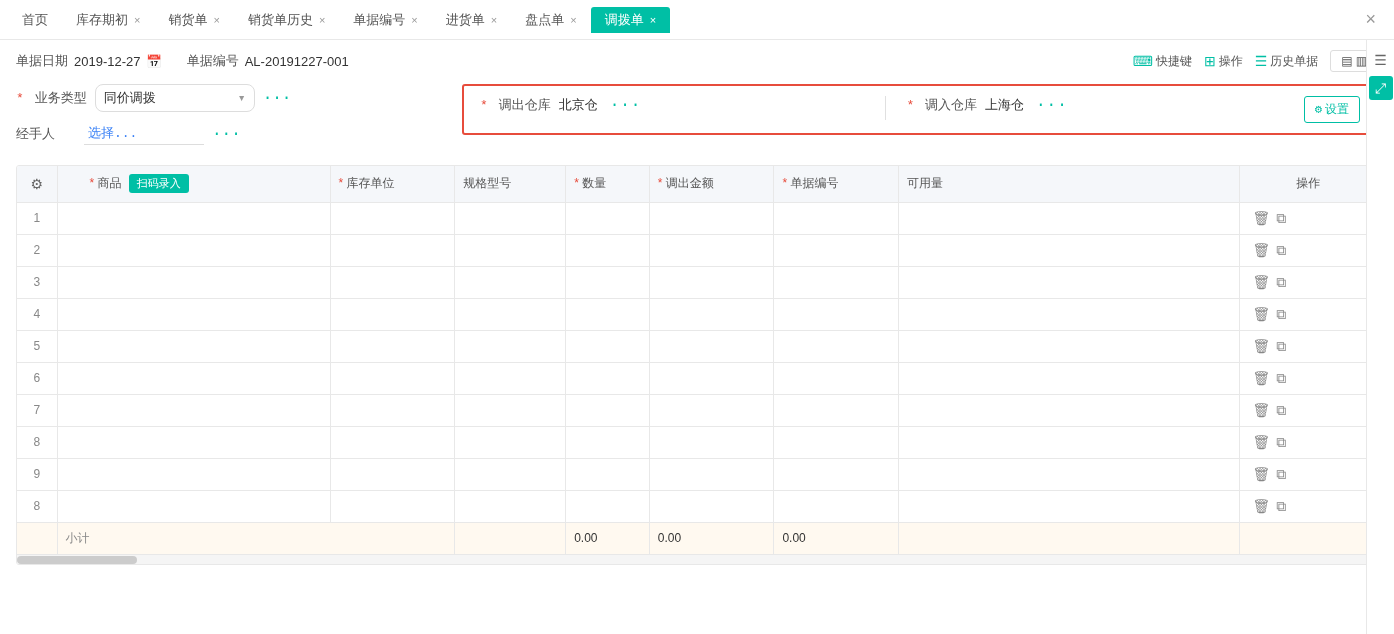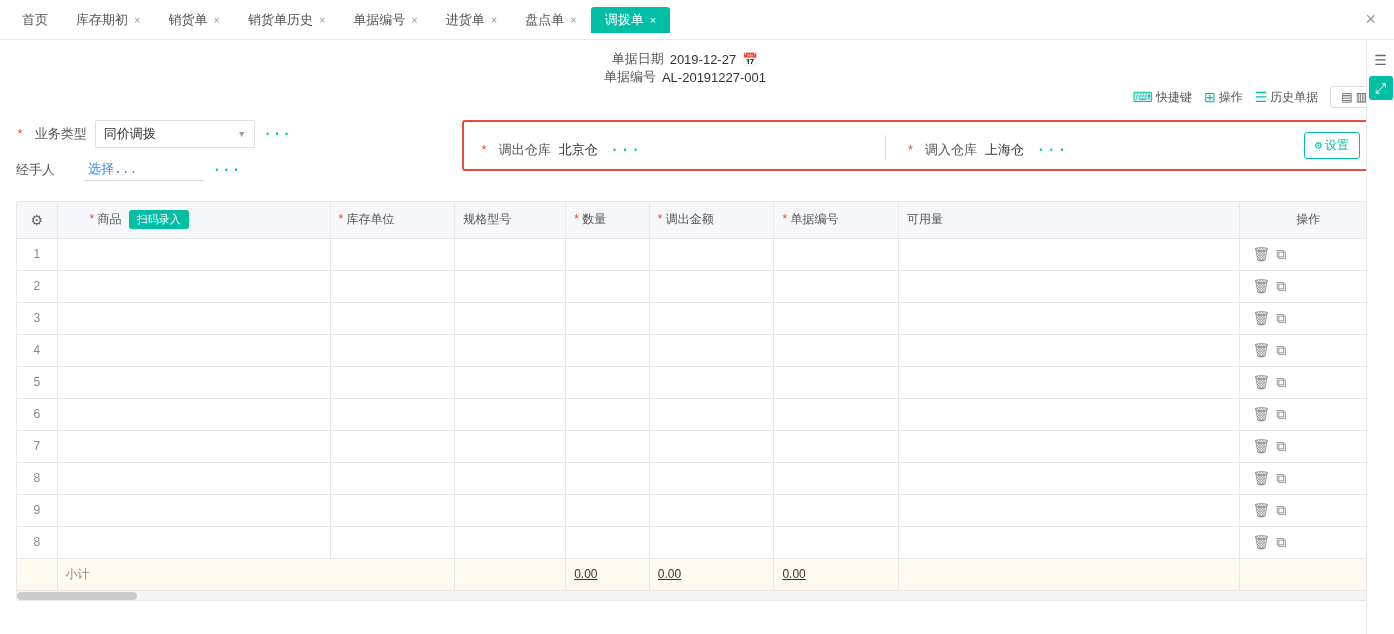--- a/index.html
+++ b/index.html
@@ -44,21 +44,20 @@
       color: #999;
       cursor: pointer;
       padding: 0 10px;
     }
 
     
     .header-row {
       display: flex;
       align-items: center;
       margin-bottom: 12px;
-      flex-direction: column;
     }
     .header-field {
       display: flex;
       align-items: center;
       margin-right: 24px;
       font-size: 13px;
       color: #555;
     }
     .header-field label {
       margin-right: 6px;
@@ -112,40 +111,40 @@
     .form-left {
       width: 430px;
       flex-shrink: 0;
     }
     .form-right {
       flex: 1;
       border: 2px solid #e74c3c;
       border-radius: 3px;
       padding: 10px 16px;
       display: flex;
-      align-items: flex-end;
+      align-items: flex-start;
       margin-left: 16px;
       position: relative;
     }
     .form-field {
       display: flex;
       align-items: center;
       margin-bottom: 10px;
     }
     .form-field label {
       color: #555;
       white-space: nowrap;
       min-width: 60px;
     }
     .required-star { color: #e74c3c; margin-right: 3px; }
     .form-select {
       display: flex;
       align-items: center;
       border: 1px solid #ddd;
-      border-radius: 2px;
+      border-radius: 8px;
       padding: 4px 8px;
       min-width: 160px;
       cursor: pointer;
       background: #fff;
       color: #333;
     }
     .form-select .arrow { margin-left: auto; color: #999; }
     .person-select {
       border: none;
       border-bottom: 1px solid #ddd;
@@ -240,21 +239,21 @@
       color: #333;
       vertical-align: middle;
     }
     .data-table tbody td:first-child {
       text-align: center;
       color: #666;
       font-size: 12px;
     }
     .row-num { color: #888; }
     .subtotal-label { color: #888; font-size: 12px; }
-    .subtotal-value { color: #333; text-decoration: underline; }
+    .subtotal-value { color: #333; }
     .op-cell {
       display: flex;
       align-items: center;
       gap: 6px;
       padding: 0 4px;
     }
     .op-icon {
       color: #888;
       cursor: pointer;
       font-size: 14px;

